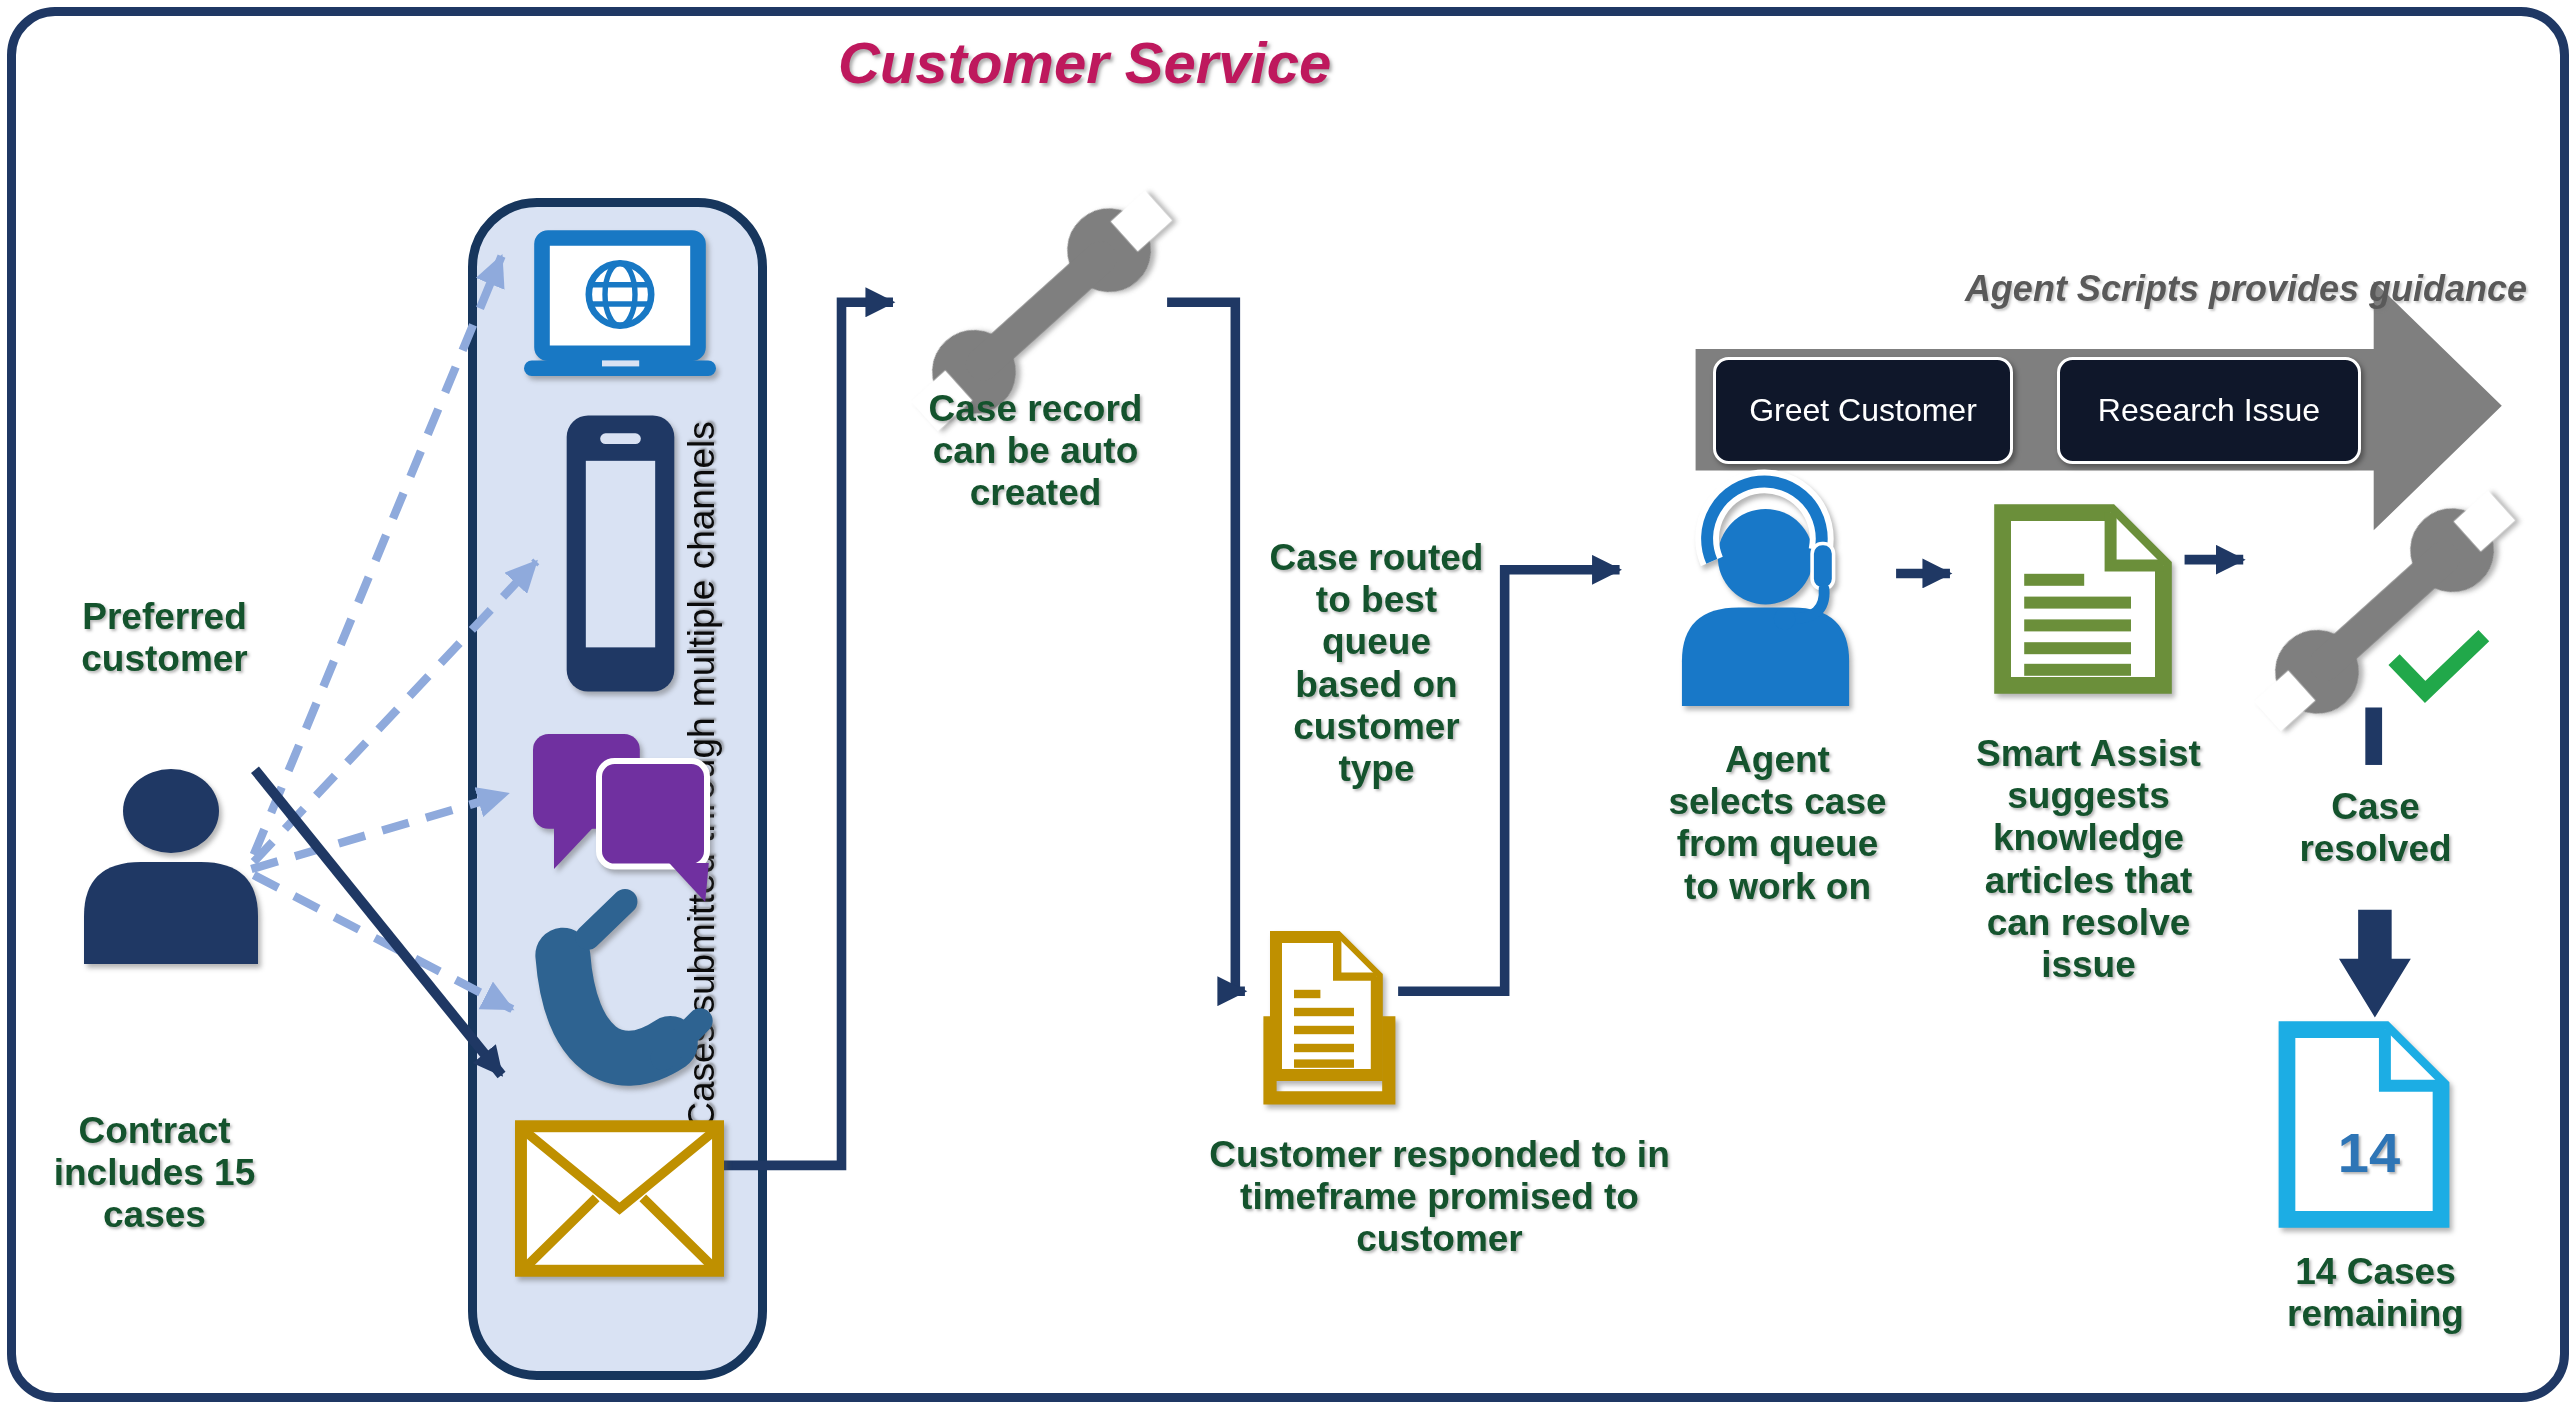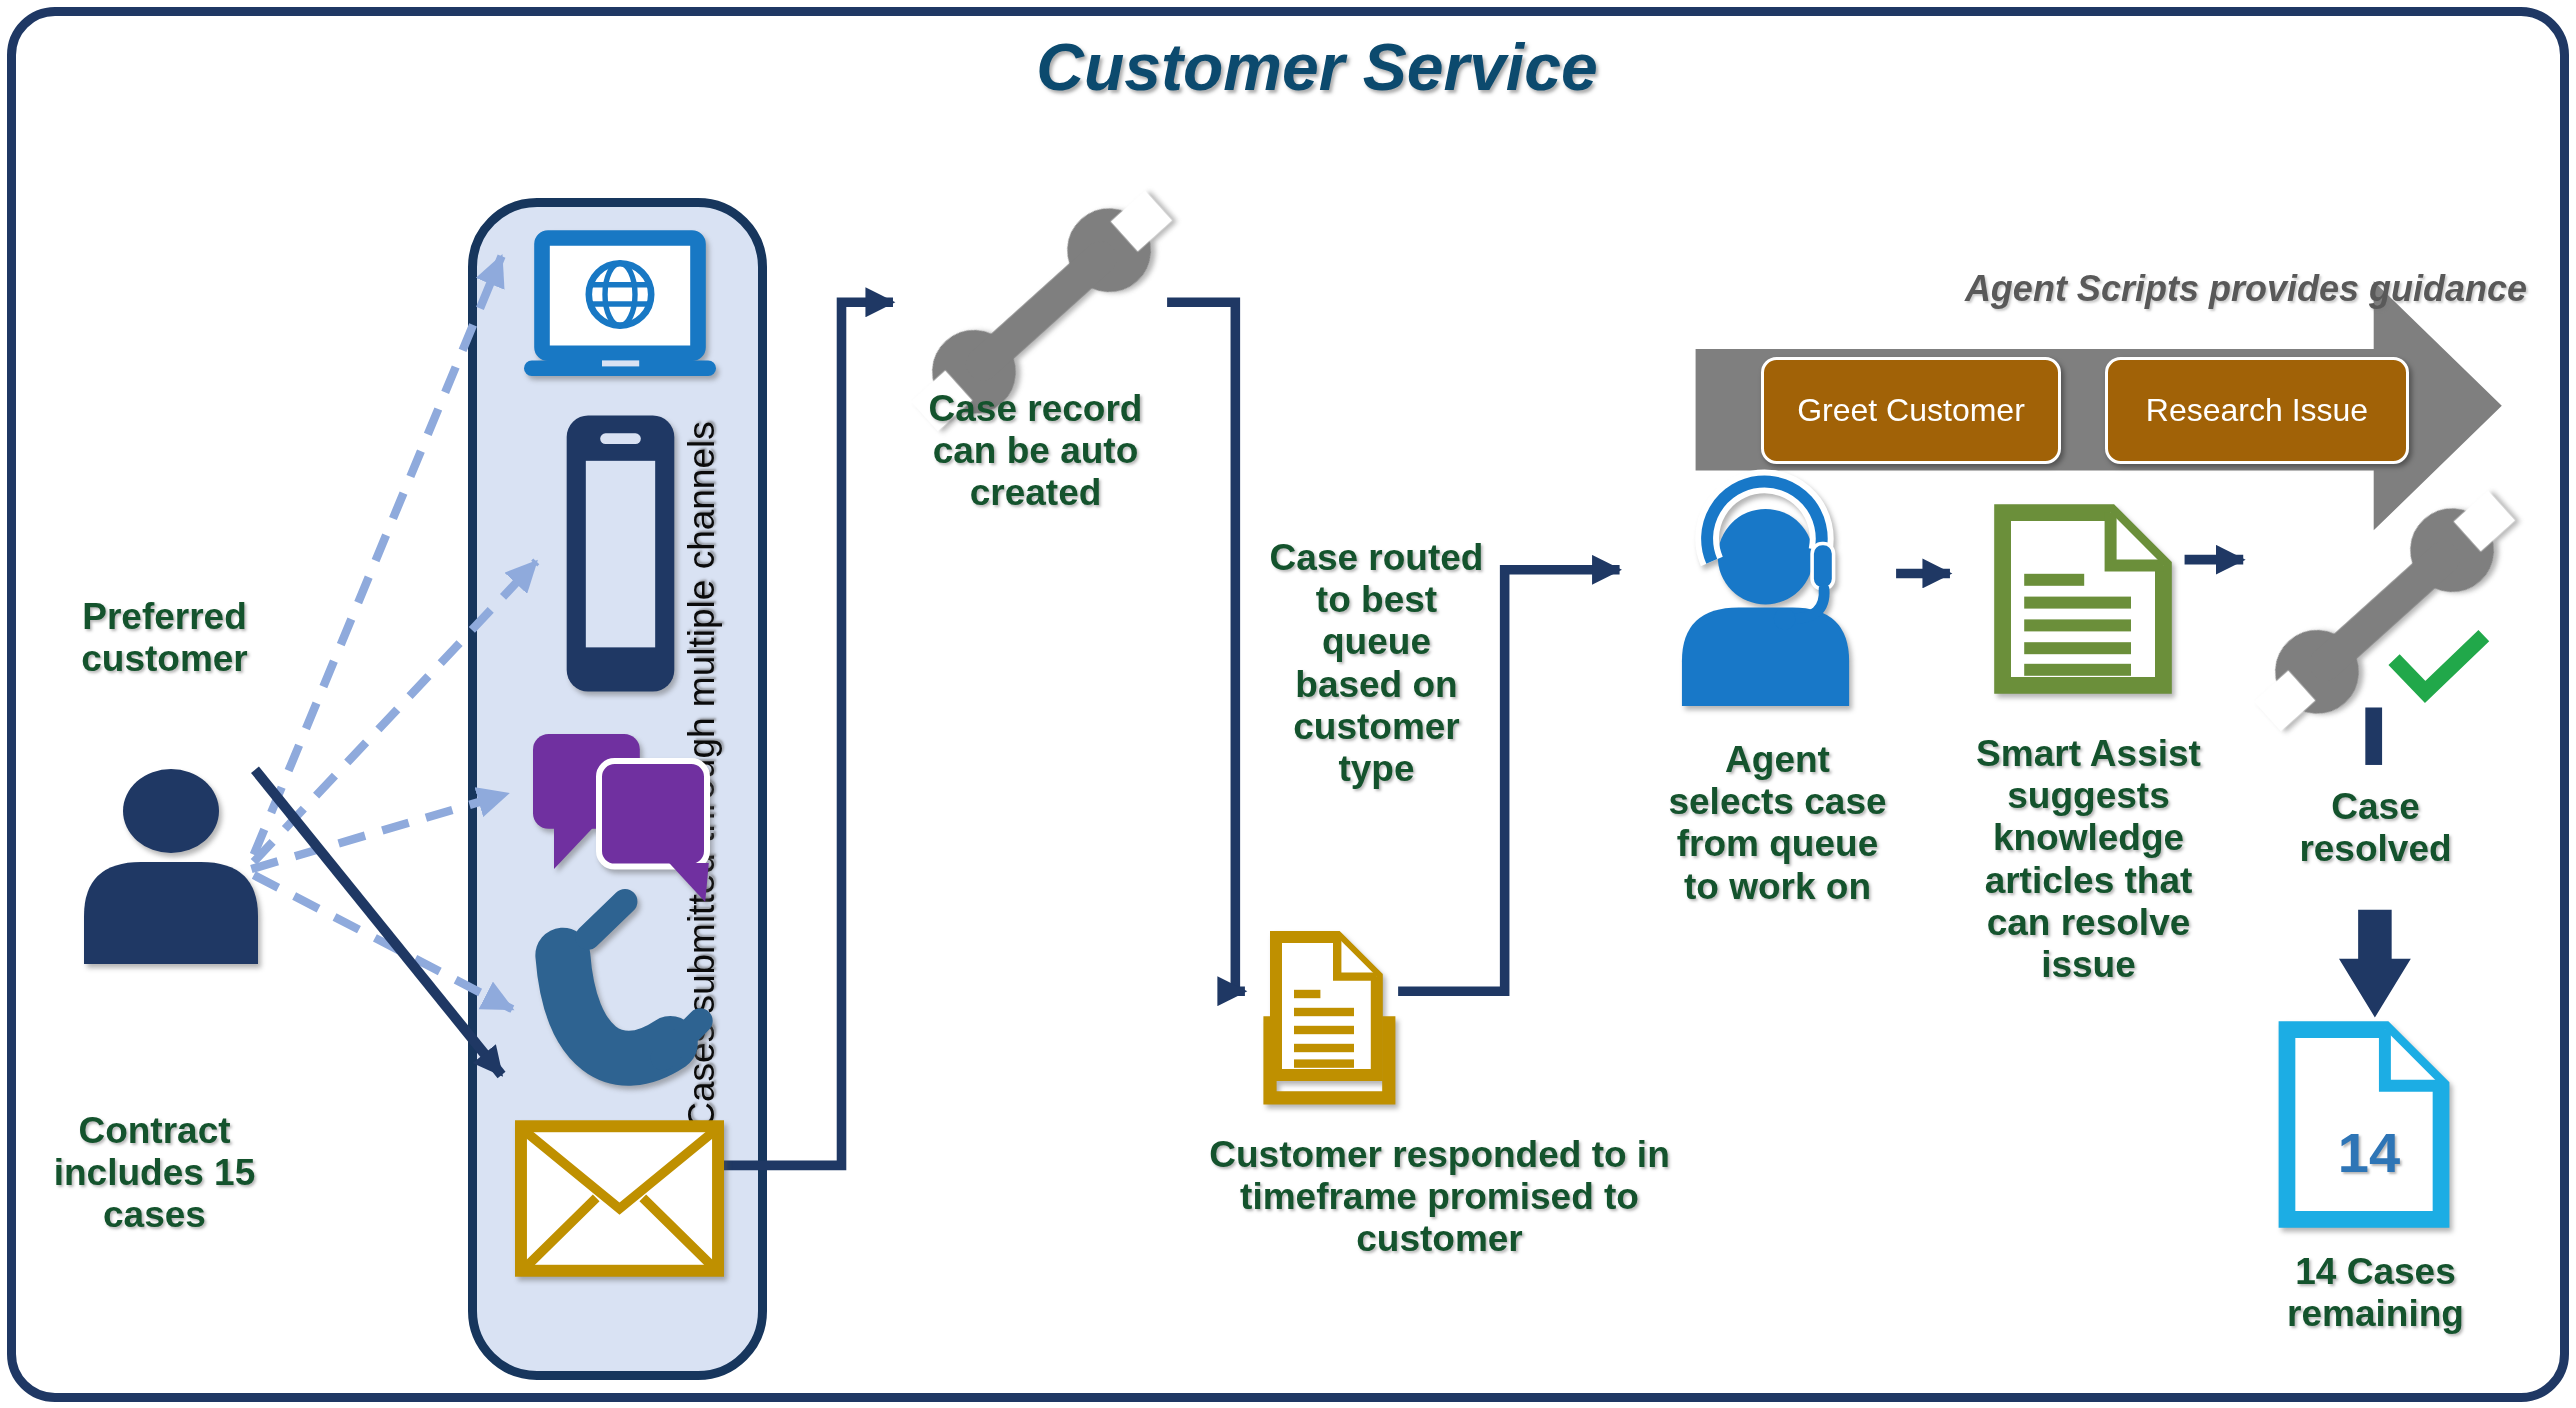--- a/index.html
+++ b/index.html
@@ -14,41 +14,40 @@
   .panel{
     position:absolute;left:468px;top:198px;width:281px;height:1164px;
     background:#D9E2F3;border:9px solid #17365D;border-radius:69px;
   }
   .txt{
     position:absolute;color:#14532d;font-weight:bold;text-align:center;
     white-space:pre-line;line-height:1.14;
     text-shadow:1.8px 2.4px 3px rgba(90,90,90,.45);
   }
   .title{
-    position:absolute;left:838px;top:29px;width:958px;text-align:center;
-    font-size:66px;font-weight:bold;font-style:italic;color:#0c4a6e;
+    position:absolute;left:838px;top:29px;width:958px;
+    font-size:58px;font-weight:bold;font-style:italic;color:#be185d;
     text-shadow:2.4px 3px 3.6px rgba(90,90,90,.5);
   }
   .vlabel{
     position:absolute;left:235px;top:748px;width:946px;height:54px;
     transform:rotate(-90deg);transform-origin:50% 50%;
     font-size:37px;color:#0b0b0b;text-align:center;font-weight:normal;
     text-shadow:1.8px 1.8px 2.4px rgba(90,90,90,.55);white-space:nowrap;
   }
   .banner-title{
     position:absolute;left:1689px;top:268px;width:838px;
     font-size:36px;font-weight:bold;font-style:italic;color:#595959;
     text-shadow:1.8px 1.8px 2.4px rgba(120,120,120,.4);white-space:nowrap;text-align:right;
   }
   .script-btn{
-    position:absolute;top:357px;height:101px;background:#a16207;
+    position:absolute;top:357px;height:101px;background:#0f172a;
     border:3.6px solid #ffffff;border-radius:15.6px;color:#fff;
     display:flex;align-items:center;justify-content:center;font-size:32px;
     box-shadow:2.4px 3px 4.8px rgba(0,0,0,.35);
-    margin-left:48px;
   }
   .count{
     position:absolute;left:2309px;top:1120px;width:120px;text-align:center;
     font-size:56px;font-weight:bold;color:#2E75B6;
     text-shadow:1.8px 2.4px 2.4px rgba(90,90,90,.45);
   }
   svg.icon{position:absolute;overflow:visible;filter:drop-shadow(3.6px 4.2px 2.4px rgba(90,90,90,.45));}
   svg.lines{position:absolute;left:0;top:0;}
 </style>
 </head>

